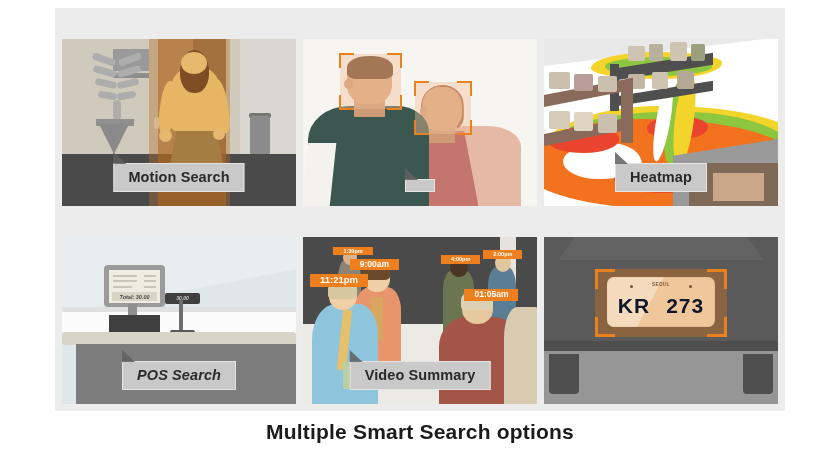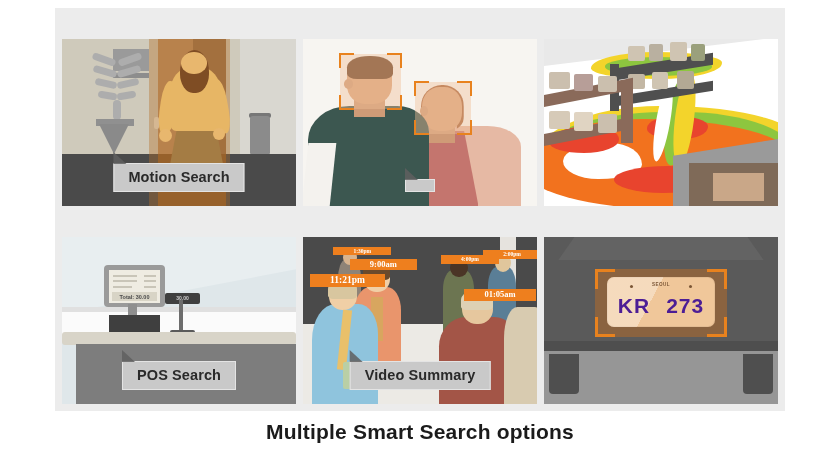--- a/index.html
+++ b/index.html
@@ -105,21 +105,21 @@
   .t3 .ceil{position:absolute;left:0;top:0;width:100%;height:16%;background:#e9e9e9;transform:skewY(-7deg);transform-origin:left top;}
   .t3 .shelf{position:absolute;background:#8a6a5a;}
   .t3 .shelfd{position:absolute;background:#4f4f4f;}
   .t3 .box{position:absolute;border-radius:2px;}
   .t3 .blob{position:absolute;}
   .t3 .counter{position:absolute;right:0;bottom:0;width:45%;height:40%;background:#9a9a9a;transform:skewY(-9deg);transform-origin:right bottom;}
   .t3 .counter2{position:absolute;right:0;bottom:0;width:38%;height:26%;background:#7f6a58;}
   .t3 .counter3{position:absolute;right:6%;bottom:3%;width:22%;height:17%;background:#c9a788;}
 
   
-  .t4{background:#ef4444;}
+  .t4{background:#ef4444;font-style:italic;}
   .t4 .bg{position:absolute;left:0;top:0;width:100%;height:100%;background:#dfe7ea;}
   .t4 .glare{position:absolute;left:0;top:0;width:100%;height:46%;background:#e8eef0;clip-path:polygon(0 0,100% 0,100% 42%,0 100%);}
   .t4 .wallline{position:absolute;left:0;top:42%;width:100%;height:3.2%;background:#e0e0e0;}
   .t4 .lowerwall{position:absolute;left:0;top:45%;width:100%;height:15%;background:#fbfbfb;}
   .t4 .counterTop{position:absolute;left:0;top:57%;width:100%;height:7.5%;background:#d8d4c8;border-radius:3px;}
   .t4 .counterBody{position:absolute;left:6%;top:64%;width:94%;height:36%;background:#7d7d7d;}
   .t4 .monStand{position:absolute;left:28%;top:40%;width:4%;height:9%;background:#8f8f8f;}
   .t4 .monBase{position:absolute;left:20%;top:46.5%;width:22%;height:11%;background:#3f3f3f;}
   .t4 .monitor{position:absolute;left:18%;top:17%;width:26%;height:25%;background:#9a9a9a;border-radius:4px;}
   .t4 .screen{position:absolute;left:20%;top:19.5%;width:22%;height:20%;background:#efece2;}
@@ -131,39 +131,39 @@
   .t4 .custDisp{position:absolute;left:44%;top:33.5%;width:15%;height:6.5%;background:#3f3f3f;border-radius:2px;
     color:#cfcfcf;font-size:5px;font-weight:bold;display:flex;align-items:center;justify-content:center;}
 
   
   .t5{background:#e9e5e0;}
   .t5 .dark{position:absolute;left:0;top:0;width:100%;height:52%;background:#4a4a4a;}
   .t5 .pillar{position:absolute;right:9%;top:0;width:7%;height:52%;background:#e6e3de;}
   .t5 .floor{position:absolute;left:0;top:52%;width:100%;height:48%;background:#eceae5;}
   .t5 .p{position:absolute;}
   .tstamp{position:absolute;background:#ee7f1e;color:#ffffff;font-weight:bold;
-    padding:1px 20px;white-space:nowrap;z-index:30;line-height:1.15;font-family:Liberation Serif, serif;}
+    padding:1px 10px;white-space:nowrap;z-index:30;line-height:1.15;}
 
   
   .t6{background:#575757;}
   .t6 .carbody{position:absolute;left:0;top:0;width:100%;height:68%;background:#5a5a5a;}
   .t6 .bumperTop{position:absolute;left:0;top:62%;width:100%;height:6%;background:#4e4e4e;}
   .t6 .hood{position:absolute;left:6%;top:0;width:88%;height:14%;background:#636363;clip-path:polygon(8% 0,92% 0,100% 100%,0 100%);}
   .t6 .lowerA{position:absolute;left:0;top:68%;width:100%;height:32%;background:#969696;}
   .t6 .ltL{position:absolute;left:2%;top:70%;width:13%;height:24%;background:#4f4f4f;border-radius:0 0 4px 4px;}
   .t6 .ltR{position:absolute;right:2%;top:70%;width:13%;height:24%;background:#4f4f4f;border-radius:0 0 4px 4px;}
   .t6 .pbezel{position:absolute;left:22%;top:19%;width:56%;height:41%;background:#8a6340;}
   .t6 .plate{position:absolute;left:27%;top:24%;width:46%;height:30%;background:#f0c79a;border-radius:7px;
     box-shadow:inset 0 0 0 1px rgba(0,0,0,.05);overflow:hidden;}
   .t6 .plate .shine{position:absolute;left:0;top:0;width:100%;height:100%;
     background:linear-gradient(118deg,rgba(255,255,255,.35) 0 42%,rgba(255,255,255,0) 42%);}
   .t6 .seoul{position:absolute;left:0;top:9%;width:100%;text-align:center;color:#7a5535;font-size:4.6px;font-weight:bold;letter-spacing:.4px;}
   .t6 .dotL{position:absolute;left:21%;top:16%;width:3px;height:3px;border-radius:50%;background:#7a5535;}
   .t6 .dotR{position:absolute;right:21%;top:16%;width:3px;height:3px;border-radius:50%;background:#7a5535;}
-  .t6 .pnum{position:absolute;left:0;top:33%;width:100%;text-align:center;color:#4c1d95;
+  .t6 .pnum{position:absolute;left:0;top:33%;width:100%;text-align:center;color:#0f172a;
     font-size:21px;font-weight:bold;letter-spacing:1px;}
   .t6 .pnum .sp{display:inline-block;width:16px;}
   .anprbox{position:absolute;left:22%;top:19%;width:56%;height:41%;z-index:30;}
   .anprbox i{position:absolute;width:17px;height:17px;border:3px solid #e8821e;}
   .anprbox i.tl{left:0;top:0;border-right:none;border-bottom:none;}
   .anprbox i.tr{right:0;top:0;border-left:none;border-bottom:none;}
   .anprbox i.bl{left:0;bottom:0;border-right:none;border-top:none;}
   .anprbox i.br{right:0;bottom:0;border-left:none;border-top:none;}
 
   
@@ -304,20 +304,24 @@
       <div class="box" style="left:13%;top:21%;width:8%;height:10%;background:#b79e98;"></div>
       <div class="box" style="left:23%;top:22%;width:8%;height:10%;background:#cbbfae;"></div>
       <div class="box" style="left:2%;top:43%;width:9%;height:11%;background:#d6cab8;"></div>
       <div class="box" style="left:13%;top:44%;width:8%;height:11%;background:#e0d4c2;"></div>
       <div class="box" style="left:23%;top:45%;width:8%;height:11%;background:#cbbfae;"></div>
 
       <div class="counter"></div>
       <div class="counter2"></div>
       <div class="counter3"></div>
 
+      <div class="plaque">
+        <span class="fold"></span>
+        <span>Heatmap</span>
+      </div>
     </div>
 
     <div class="tile t4">
       <div class="bg"></div>
       <div class="glare"></div>
       <div class="wallline"></div>
       <div class="lowerwall"></div>
 
       <div class="monitor"></div>
       <div class="screen">

